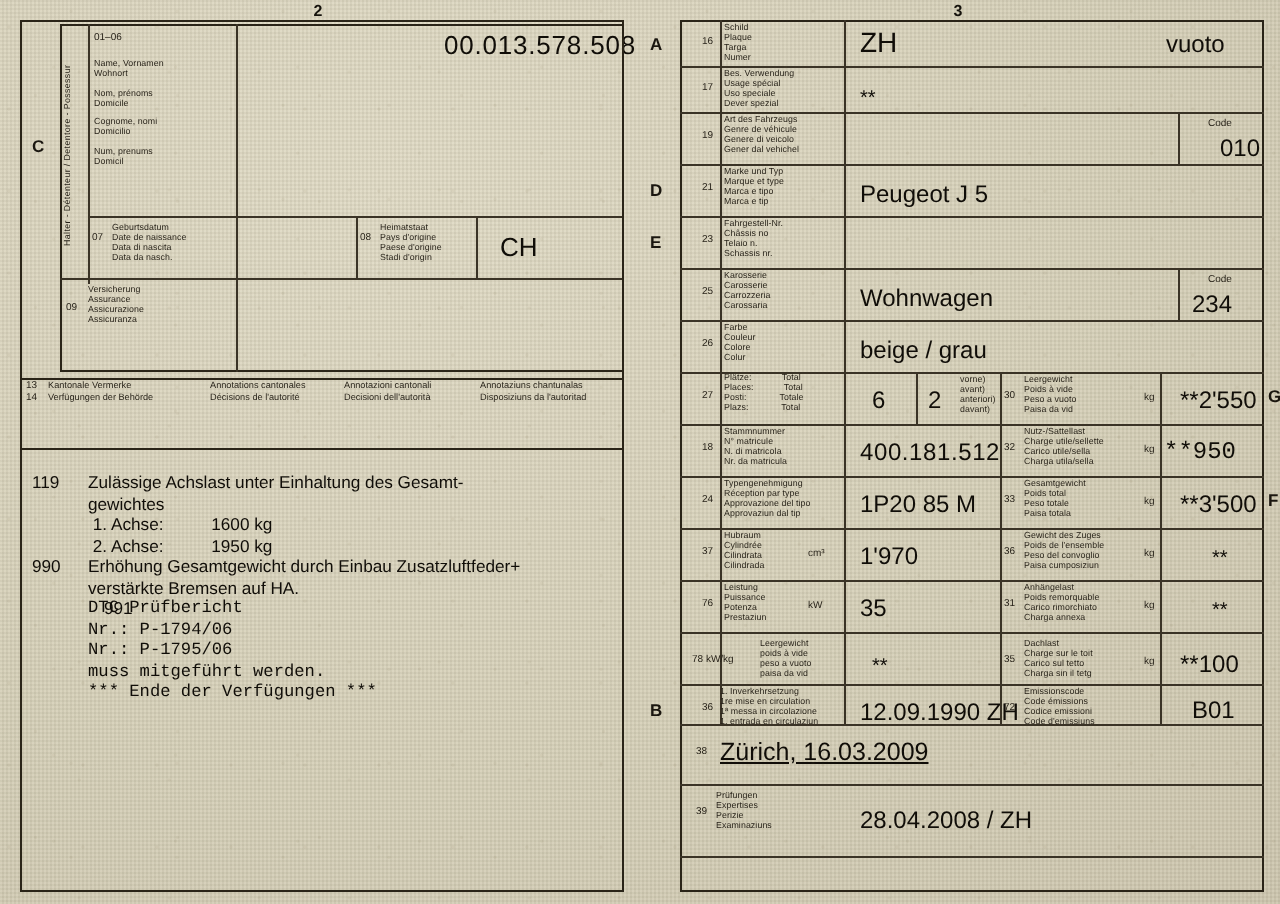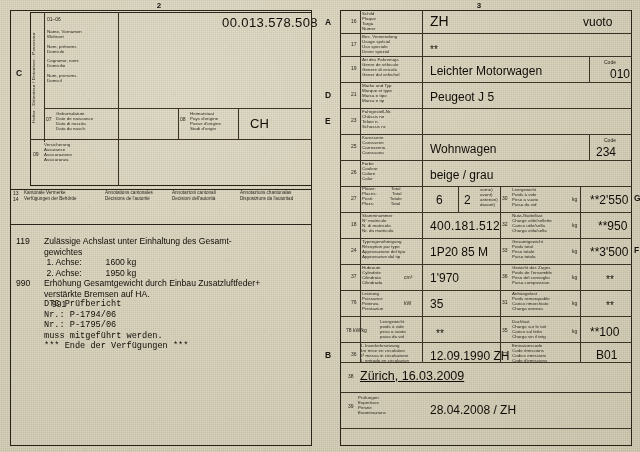--- a/index.html
+++ b/index.html
@@ -197,21 +197,20 @@
 Uso speciale
 Dever spezial</div>
     <div class="val sm" style="left:112px;top:44px;">**</div>
     <div class="hl" style="left:22px;width:292px;top:56px;"></div>
 
     <div class="rowno" style="left:33px;top:66px;">19</div>
     <div class="lbl" style="left:44px;top:58px;white-space:pre;">Art des Fahrzeugs
 Genre de véhicule
 Genere di veicolo
 Gener dal vehichel</div>
-    <div class="val" style="left:112px;top:65px;">Leichter Motorwagen</div>
     <div class="vl" style="left:271px;top:56px;height:26px;"></div>
     <div class="codelab" style="left:286px;top:59px;">Code</div>
     <div class="val" style="left:278px;top:68px;padding-left:14px;">010</div>
     <div class="hl" style="left:22px;width:292px;top:82px;"></div>
 
     <div class="secletter" style="left:7px;top:90px;">D</div>
     <div class="rowno" style="left:33px;top:92px;">21</div>
     <div class="lbl" style="left:44px;top:84px;white-space:pre;">Marke und Typ
 Marque et type
 Marca e tipo
@@ -276,21 +275,21 @@
 N° matricule
 N. di matricola
 Nr. da matricula</div>
     <div class="val" style="left:112px;top:220px;letter-spacing:.3px;">400.181.512</div>
     <div class="rowno" style="left:184px;top:222px;">32</div>
     <div class="lbl" style="left:194px;top:214px;white-space:pre;">Nutz-/Sattellast
 Charge utile/sellette
 Carico utile/sella
 Charga utila/sella</div>
     <div class="unit" style="left:254px;top:222px;">kg</div>
-    <div class="val" style="left:280px;top:220px;">**950</div>
+    <div class="val" style="left:264px;top:220px;font-family:Liberation Mono, monospace;">**950</div>
     <div class="hl" style="left:22px;width:292px;top:238px;"></div>
 
     <div class="rowno" style="left:33px;top:248px;">24</div>
     <div class="lbl" style="left:44px;top:240px;white-space:pre;">Typengenehmigung
 Réception par type
 Approvazione del tipo
 Approvaziun dal tip</div>
     <div class="val" style="left:112px;top:246px;">1P20 85     M</div>
     <div class="rowno" style="left:184px;top:248px;">33</div>
     <div class="lbl" style="left:194px;top:240px;white-space:pre;">Gesamtgewicht

